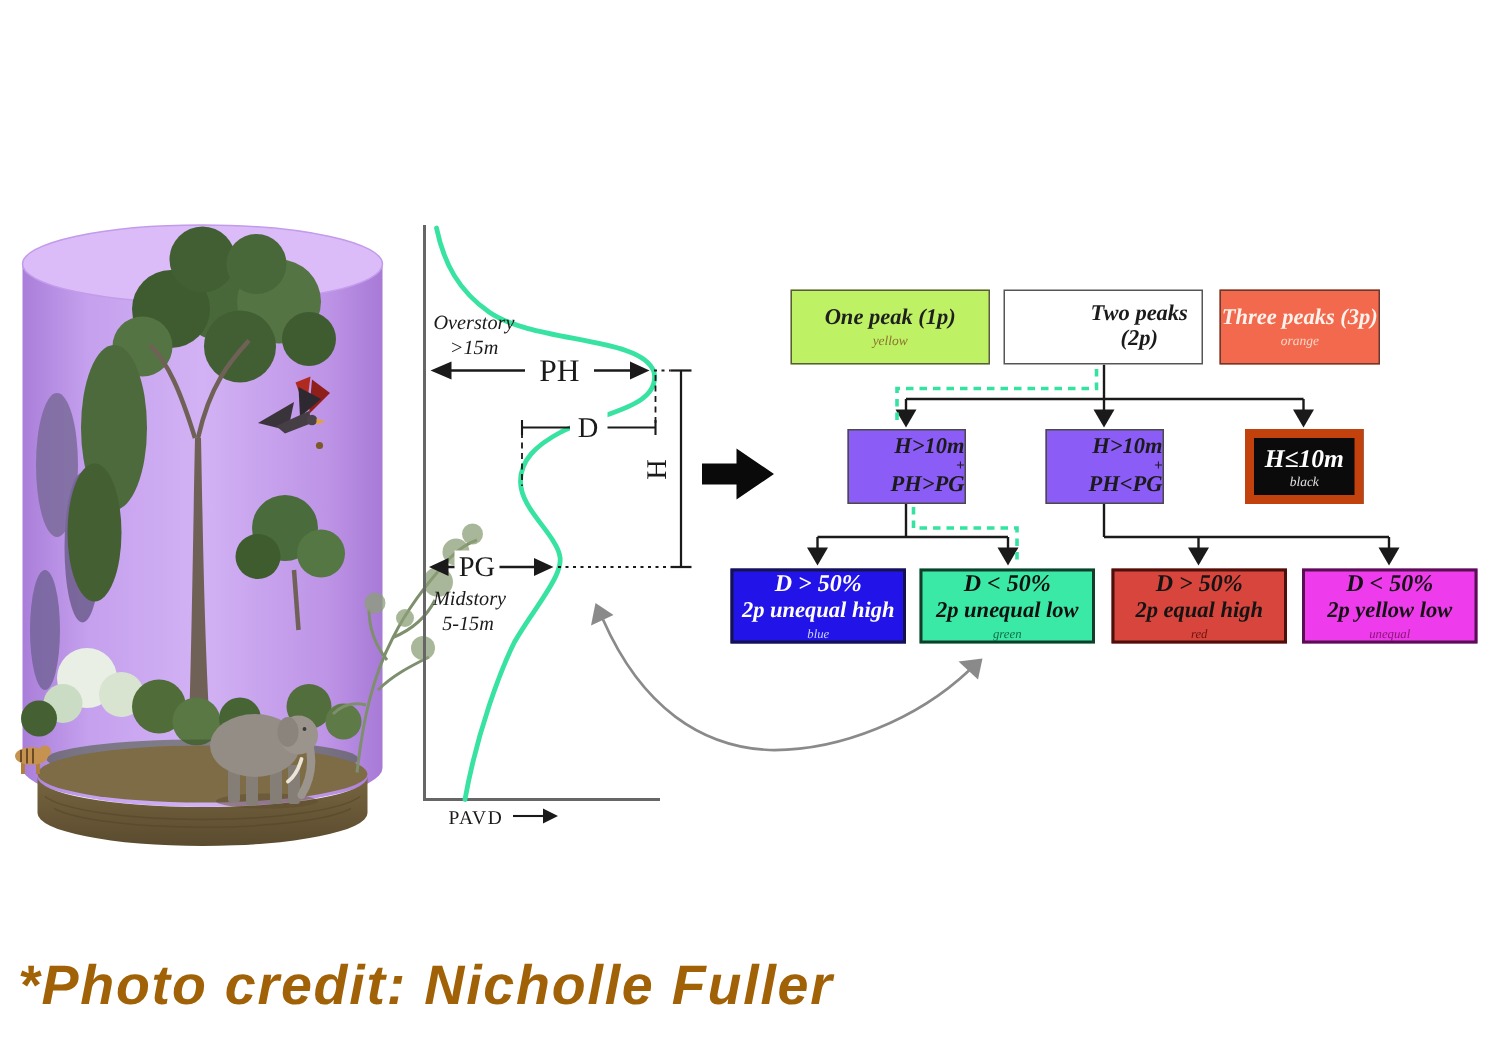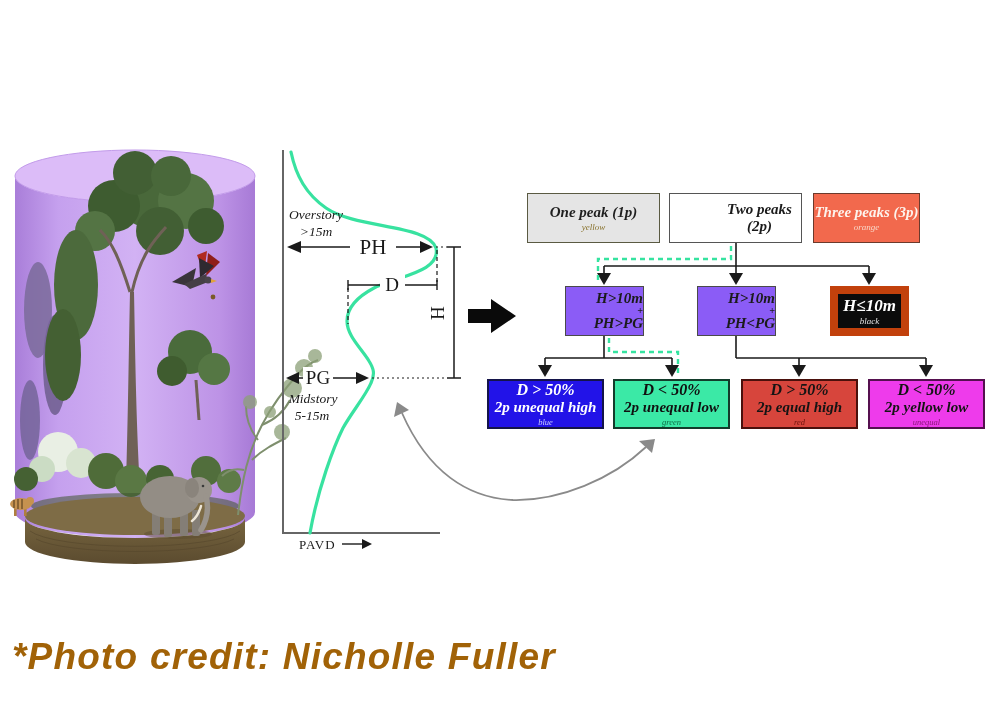--- a/index.html
+++ b/index.html
@@ -10,27 +10,27 @@
   .lbl-italic{font-style:italic;}
 
   
   .fbox{position:absolute;display:flex;flex-direction:column;align-items:center;justify-content:center;
         text-align:center;font-style:italic;box-sizing:border-box;line-height:1.12;}
   .fbox .l1{font-size:15px;font-weight:700;}
   .fbox .l2{font-size:15px;font-weight:700;}
   .fbox .plus{font-size:10px;line-height:.75;font-weight:700;}
   .fbox .sub{font-size:9px;font-weight:400;line-height:1.2;margin-top:1px;}
 
-  .b-yellow{background:#e5e5e5;border:1.6px solid #5a5a42;color:#1f1f1f;}
+  .b-yellow{background:#bef264;border:1.6px solid #5a5a42;color:#1f1f1f;}
   .b-yellow .sub{color:#8a7430;}
   .b-white{background:#ffffff;border:1.6px solid #555;color:#1b1b1b;padding-left:48px;}
   .b-orange{background:#F2694D;border:1.6px solid #6b3a2c;color:#fdf3ec;}
   .b-orange .sub{color:#f9d6c6;}
   .b-mid{background:#8b5cf6;border:1.6px solid #4a4a4a;color:#1b1b1b;align-items:flex-end;}
-  .b-black{background:#0b0b0b;border:8px solid #c2410c;color:#ffffff;}
+  .b-black{background:#0b0b0b;border:6px solid #c2410c;color:#ffffff;}
   .b-black .sub{color:#e0e0e0;}
   .b-black .l1{font-size:17px;}
   .b-blue{background:#2213E8;border:2px solid #14144a;color:#ffffff;}
   .b-blue .sub{color:#cdd0ff;}
   .b-green{background:#3BE9A6;border:2px solid #133c2b;color:#101010;}
   .b-green .sub{color:#0e6e47;}
   .b-red{background:#D7453C;border:2px solid #4a100c;color:#141414;}
   .b-red .sub{color:#6e120d;}
   .b-magenta{background:#EE3BEB;border:2px solid #55104f;color:#141414;}
   .b-magenta .sub{color:#8a1578;}

